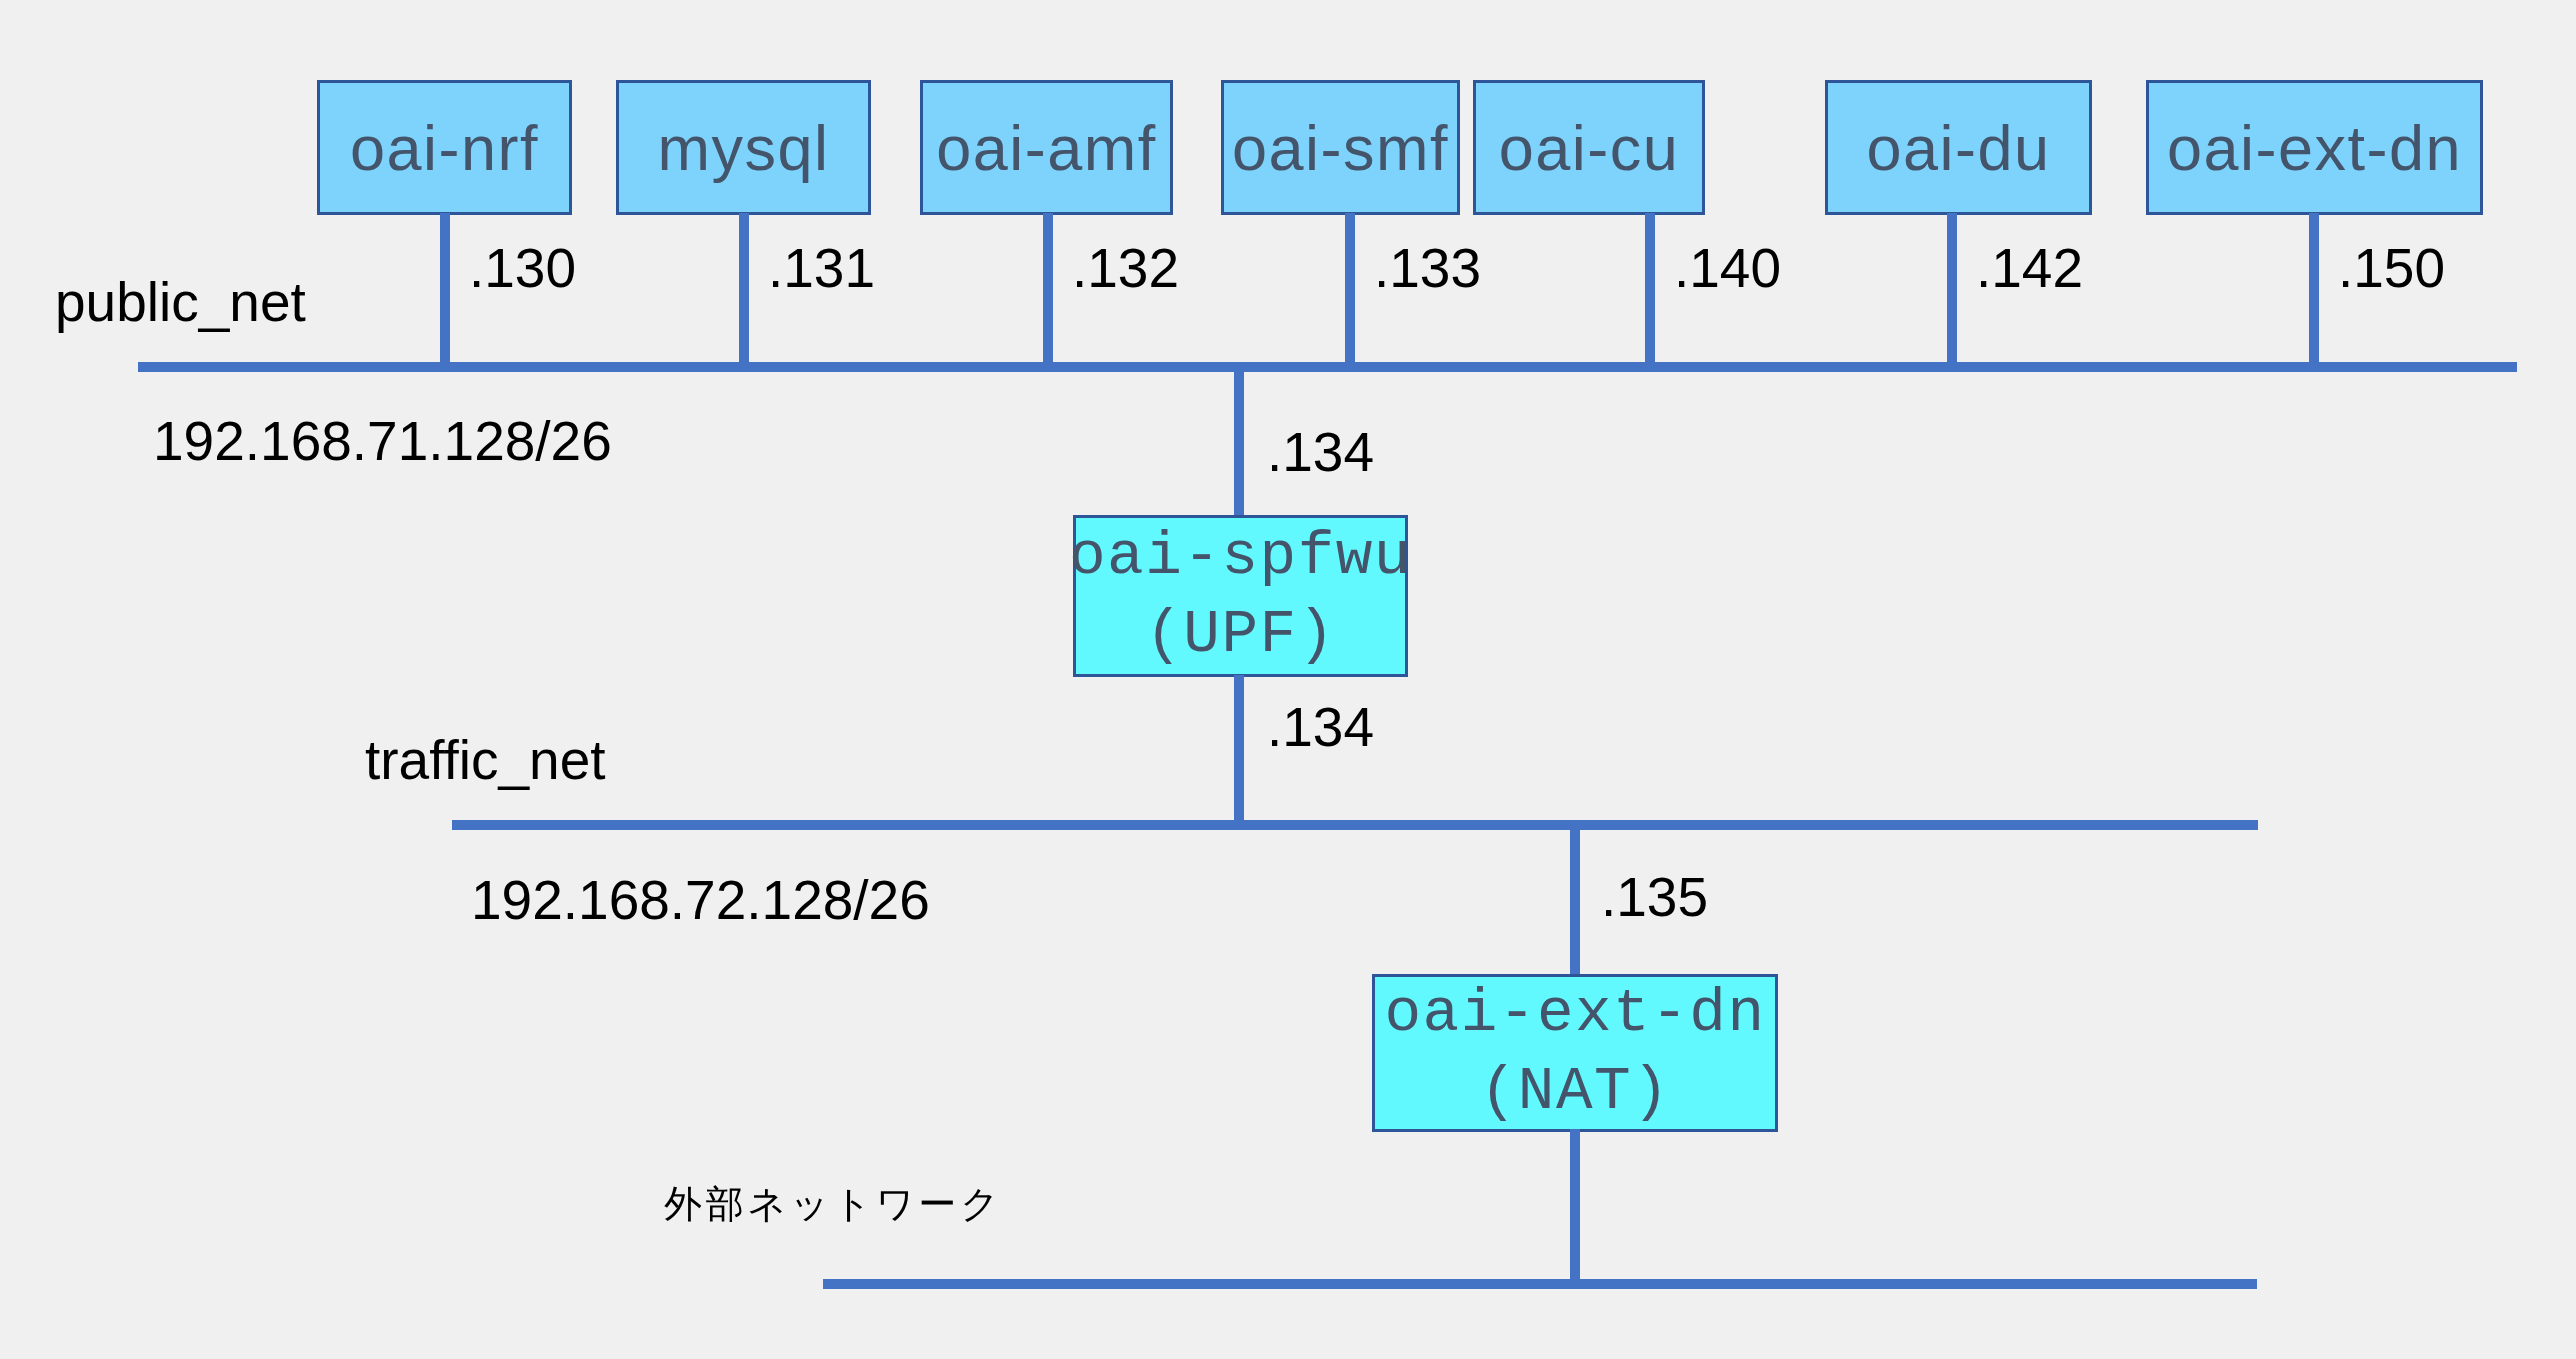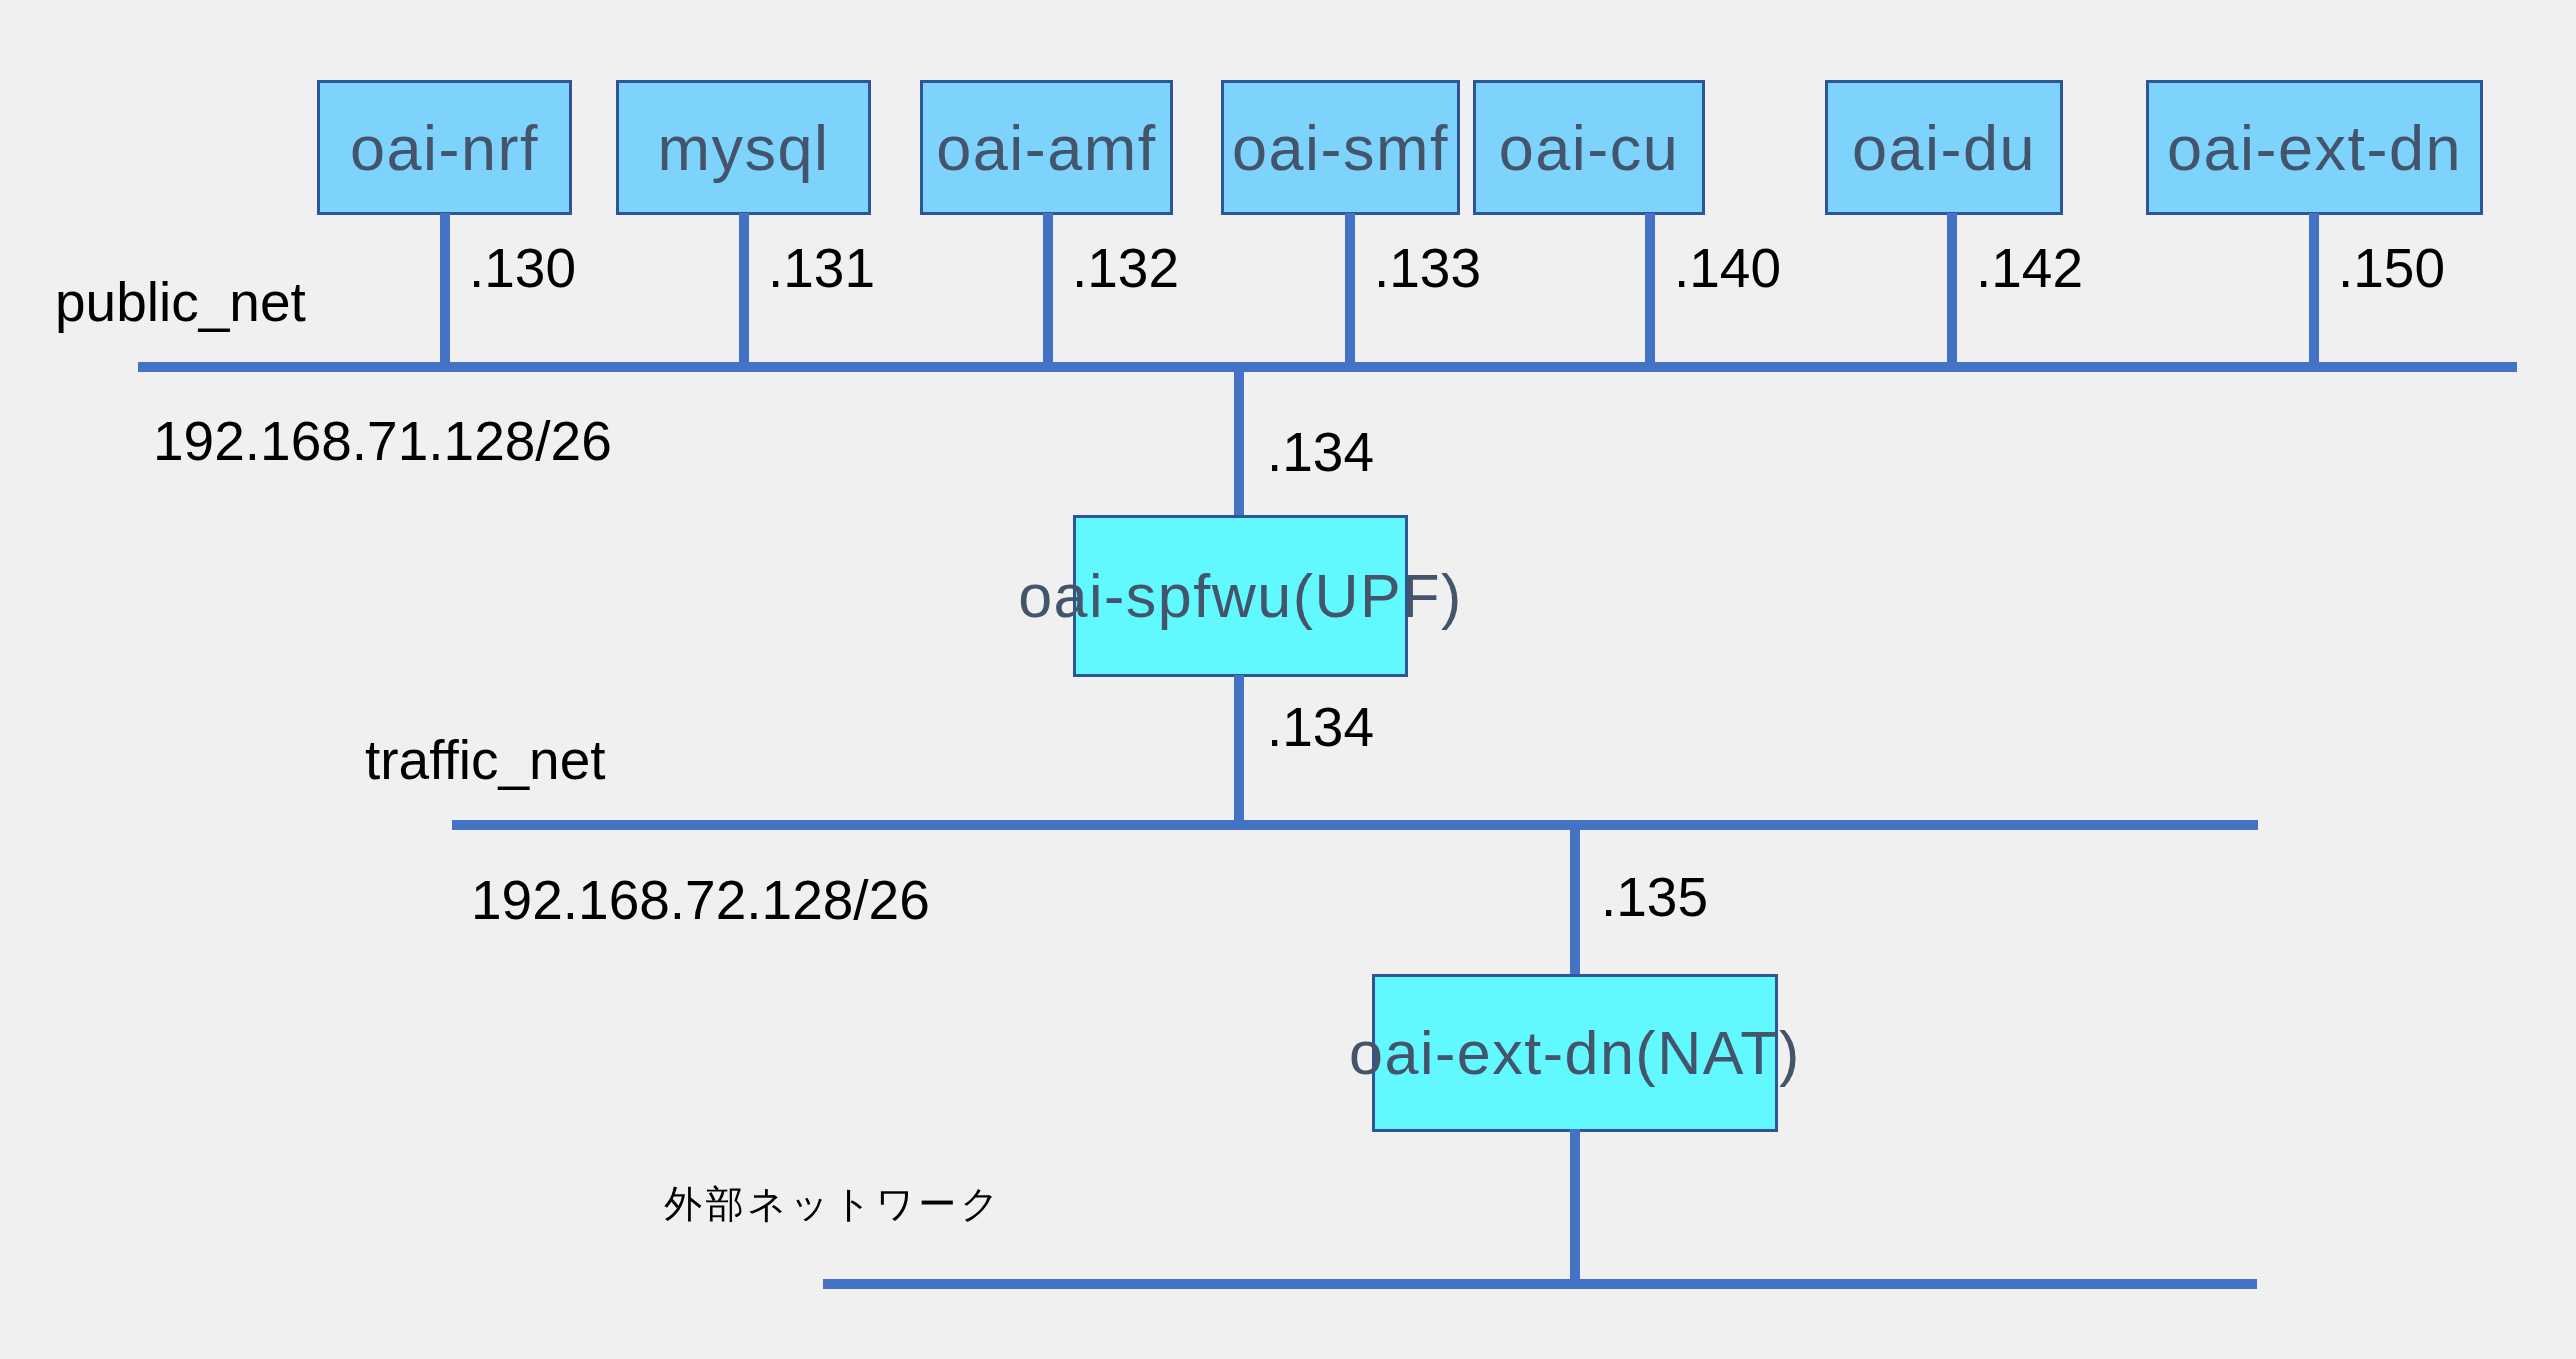--- a/index.html
+++ b/index.html
@@ -9,39 +9,39 @@
   }
   .node{
     position:absolute;top:80px;height:135px;box-sizing:border-box;
     background:#7dd3fc;border:3.8px solid #2e5597;color:#44546a;
     font-size:63px;display:flex;align-items:center;justify-content:center;
     letter-spacing:1.5px;white-space:nowrap;
   }
   .midbox{
     position:absolute;box-sizing:border-box;
     background:#62f9fe;border:3.8px solid #2e5597;color:#44546a;
-    font-size:61px;display:flex;flex-direction:row;align-items:center;justify-content:center;
-    line-height:1.28;letter-spacing:1.5px;white-space:nowrap;
+    font-size:61px;display:flex;flex-direction:column;align-items:center;justify-content:center;
+    line-height:1.28;letter-spacing:1.5px;white-space:nowrap;font-family:Liberation Mono, monospace;
   }
   .vline{position:absolute;width:10px;background:#4472c4;}
   .hbus{position:absolute;height:10px;background:#4472c4;}
   .lbl{position:absolute;color:#000;font-size:55px;white-space:nowrap;}
   .jp{font-size:38px;letter-spacing:3.8px;}
 </style>
 </head>
 <body>
 
 <div class="canvas">
 
   <div class="node" style="left:317px;width:255px">oai-nrf</div>
   <div class="node" style="left:920px;width:253px">oai-amf</div>
   <div class="node" style="left:616px;width:255px">mysql</div>
   <div class="node" style="left:1221px;width:239px">oai-smf</div>
   <div class="node" style="left:1473px;width:232px">oai-cu</div>
-  <div class="node" style="left:1825px;width:238px">oai-du</div>
+  <div class="node" style="left:1825px;width:267px">oai-du</div>
   <div class="node" style="left:2146px;width:337px">oai-ext-dn</div>
 
   <div class="vline" style="left:440px;top:213px;height:153px"></div>
   <div class="vline" style="left:739px;top:213px;height:153px"></div>
   <div class="vline" style="left:1043px;top:213px;height:153px"></div>
   <div class="vline" style="left:1345px;top:213px;height:153px"></div>
   <div class="vline" style="left:1645px;top:213px;height:153px"></div>
   <div class="vline" style="left:1947px;top:213px;height:153px"></div>
   <div class="vline" style="left:2309px;top:213px;height:153px"></div>
 

